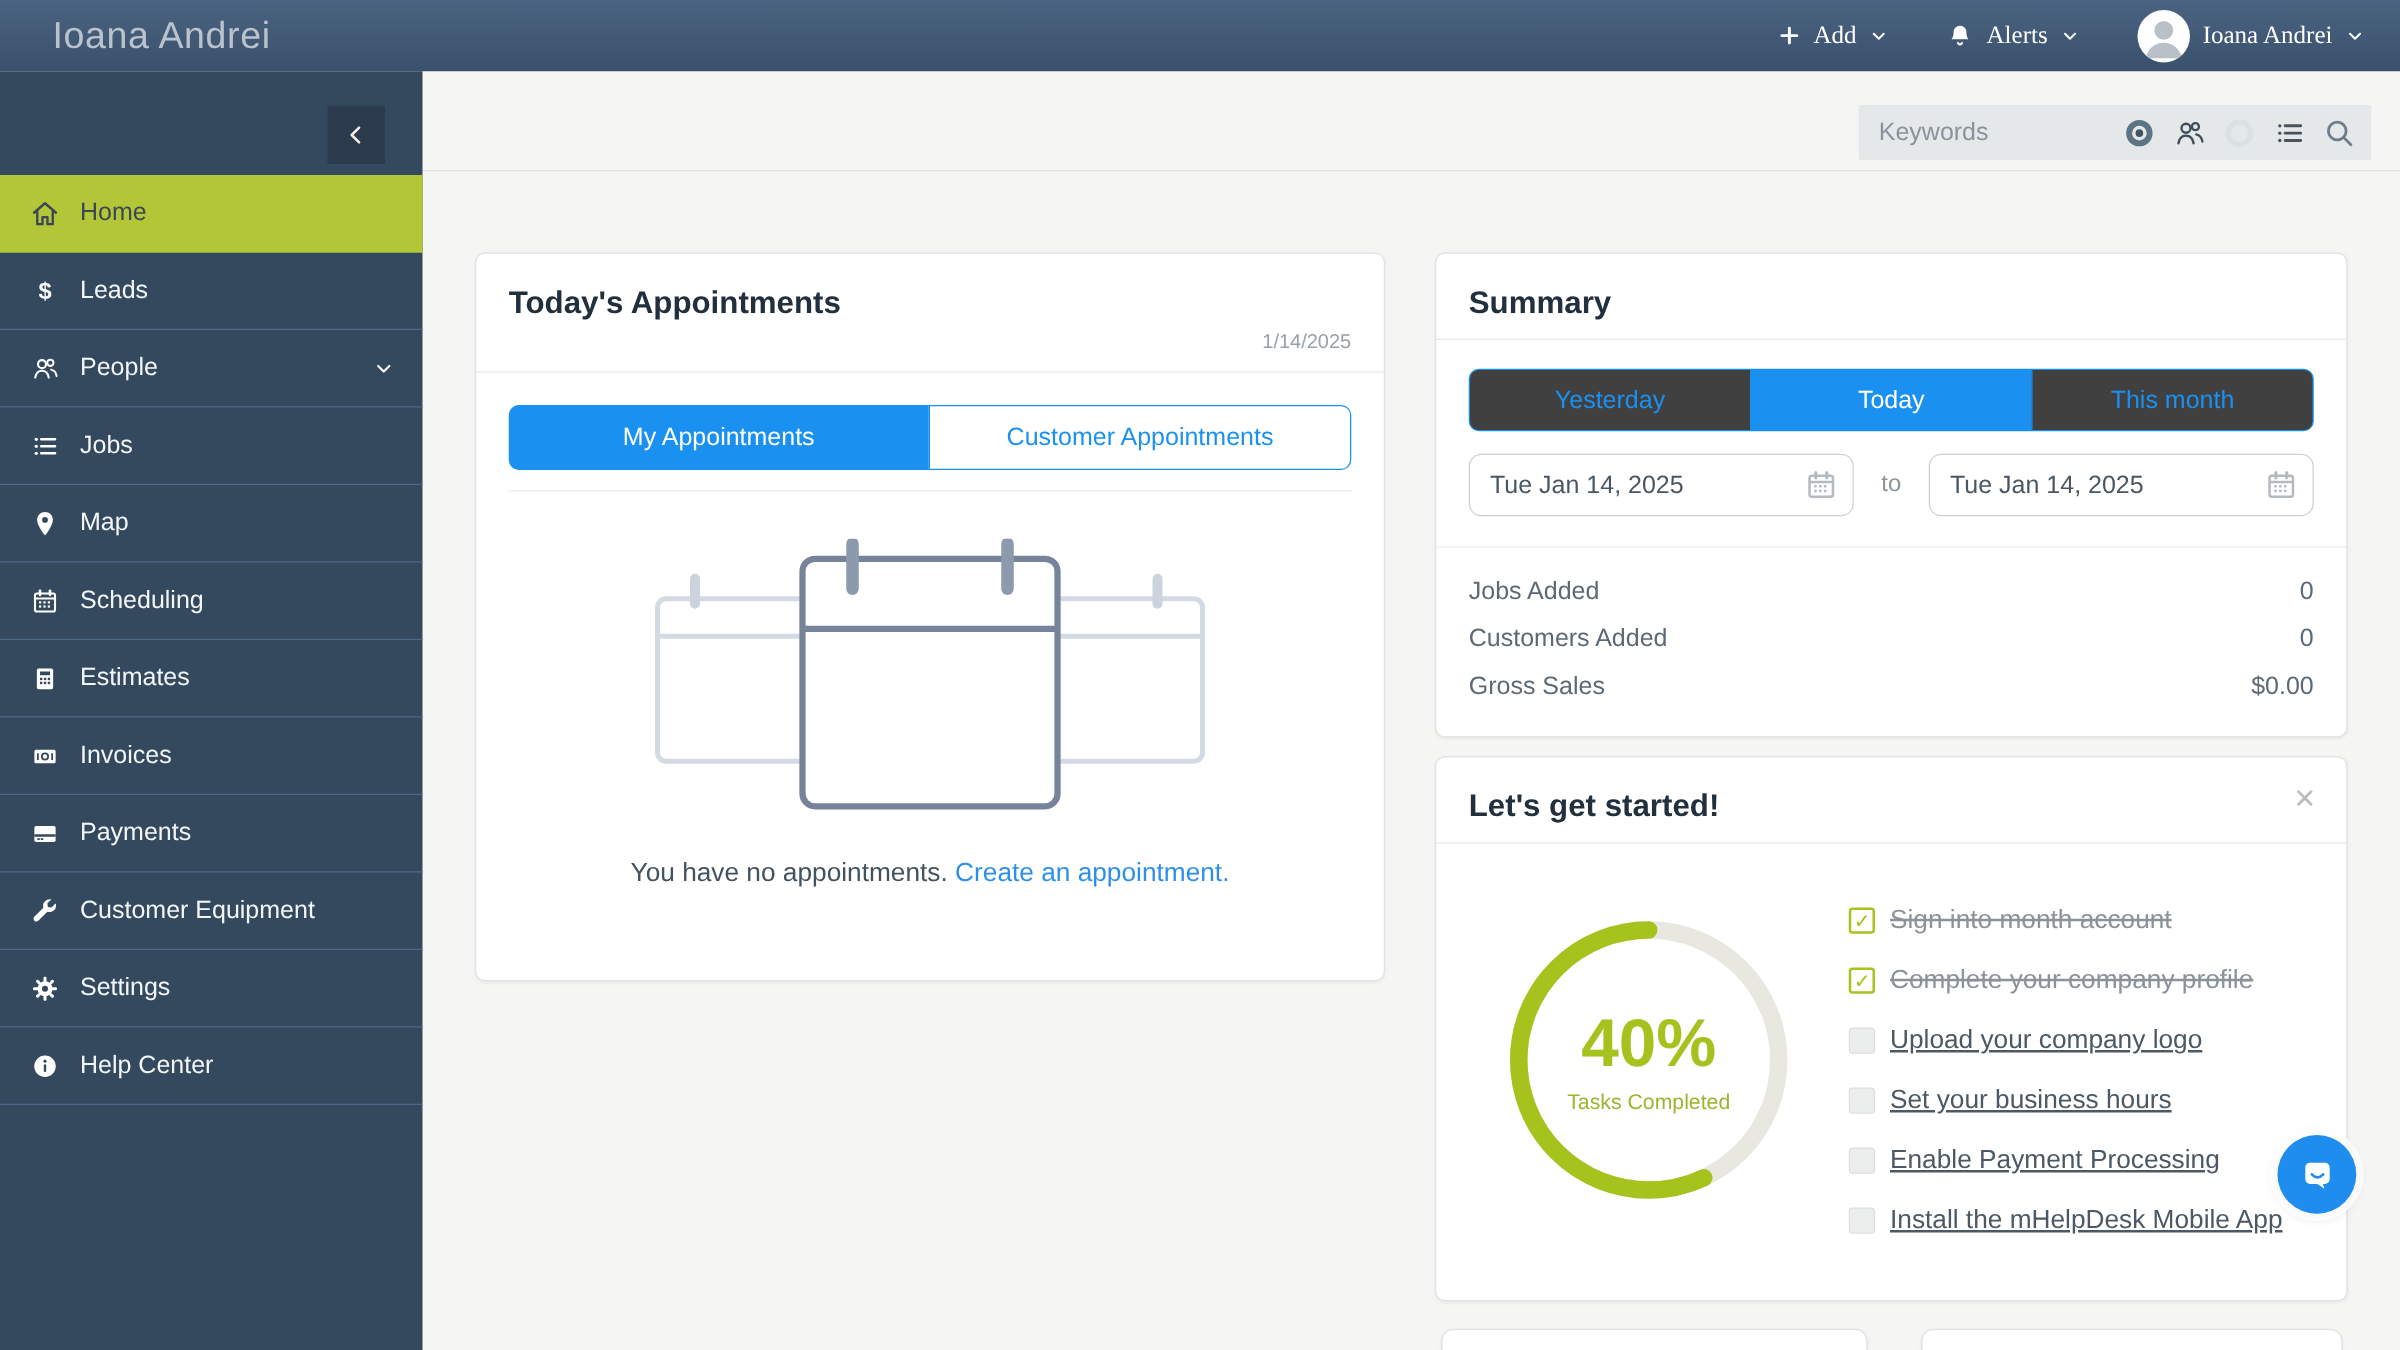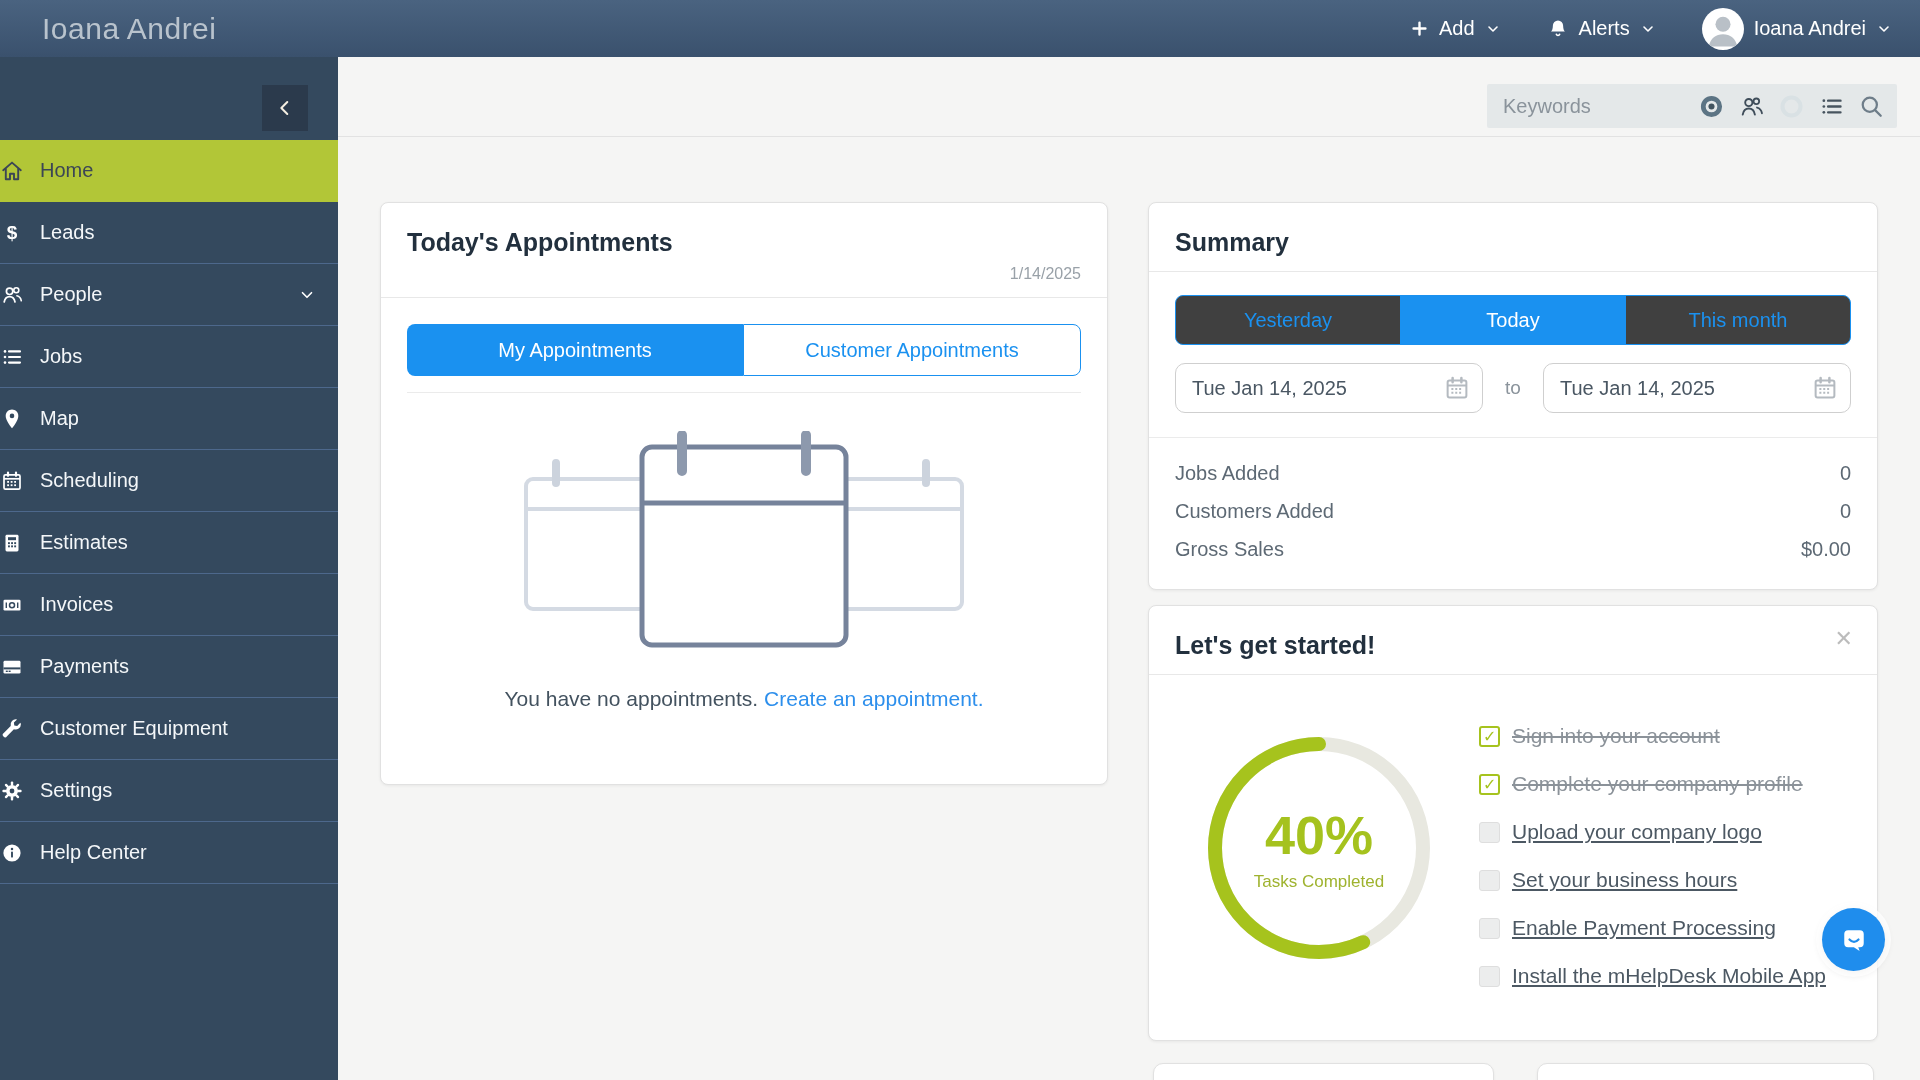--- a/index.html
+++ b/index.html
@@ -4,32 +4,32 @@
 <style>
   * { margin:0; padding:0; box-sizing:border-box; }
   html,body { width:1920px; height:1080px; }
   body { font-family:"Liberation Sans","DejaVu Sans",sans-serif; background:#f5f5f4; }
   #screen { position:relative; width:1920px; height:1080px; overflow:hidden; }
 
   
   .topbar { position:absolute; left:0; top:0; width:1920px; height:57px;
     background:linear-gradient(#4a6380,#3a516d); display:flex; align-items:center; z-index:30; }
   .topbar-title { color:#b9c3cd; font-size:30px; font-weight:400; margin-left:42px; letter-spacing:.5px; }
-  .topbar-right { position:absolute; right:28px; top:0; height:57px; display:flex; align-items:center; gap:46px; }
+  .topbar-right { position:absolute; right:28px; top:0; height:57px; display:flex; align-items:center; gap:46px;font-family:Liberation Serif, serif; }
   .topbar-menu { display:flex; align-items:center; gap:10px; color:#fff; font-size:20px; cursor:pointer; }
   .chev { width:16px; height:16px; }
   .avatar { width:42px; height:42px; border-radius:50%; background:#fff; overflow:hidden; flex:0 0 auto; }
 
   
   .sidebar { position:absolute; left:0; top:57px; width:338px; height:1023px; background:#34495e; z-index:20; }
   .sidebar-head { height:83px; position:relative; }
   .collapse-btn { position:absolute; left:262px; top:28px; width:46px; height:46px; background:#2b3a4c;
     display:flex; align-items:center; justify-content:center; cursor:pointer; }
   .side-menu { position:absolute; top:83px; left:0; width:338px; }
-  .side-item { height:62px; display:flex; align-items:center; gap:16px;
+  .side-item { height:62px; display:flex; align-items:center; padding-left:24px; gap:16px;
     border-bottom:1px solid #4d688c; color:#f4f7f9; font-size:20px; font-weight:500; cursor:pointer; position:relative; }
   .side-item .sicon { width:24px; height:24px; flex:0 0 auto; }
   .side-item.active { background:#b2c637; color:#3c4655; border-bottom:1px solid #b2c637; }
   .side-item .item-chev { position:absolute; right:22px; top:22px; width:18px; height:18px; }
 
   
   .content { position:absolute; left:338px; top:57px; width:1582px; height:1023px; background:#f5f5f4; }
   .content-head { position:absolute; left:0; top:0; width:1582px; height:80px; border-bottom:1px solid #e2e2e2; }
   .searchbar { position:absolute; right:23px; top:27px; width:410px; height:44px; background:#e4e8e9;
     border-radius:2px; display:flex; align-items:center;margin-left:32px; }
@@ -439,21 +439,21 @@
         </svg>
         <div class="ring-center">
           <div class="ring-pct">40%</div>
           <div class="ring-cap">Tasks Completed</div>
         </div>
       </div>
 
       <div class="tasks">
         <div class="task done">
           <span class="cb checked"></span>
-          <span class="task-label">Sign into your account</span>
+          <span class="task-label">Sign into month account</span>
         </div>
         <div class="task done">
           <span class="cb checked"></span>
           <span class="task-label">Complete your company profile</span>
         </div>
         <div class="task todo">
           <span class="cb empty"></span>
           <span class="task-label">Upload your company logo</span>
         </div>
         <div class="task todo">

